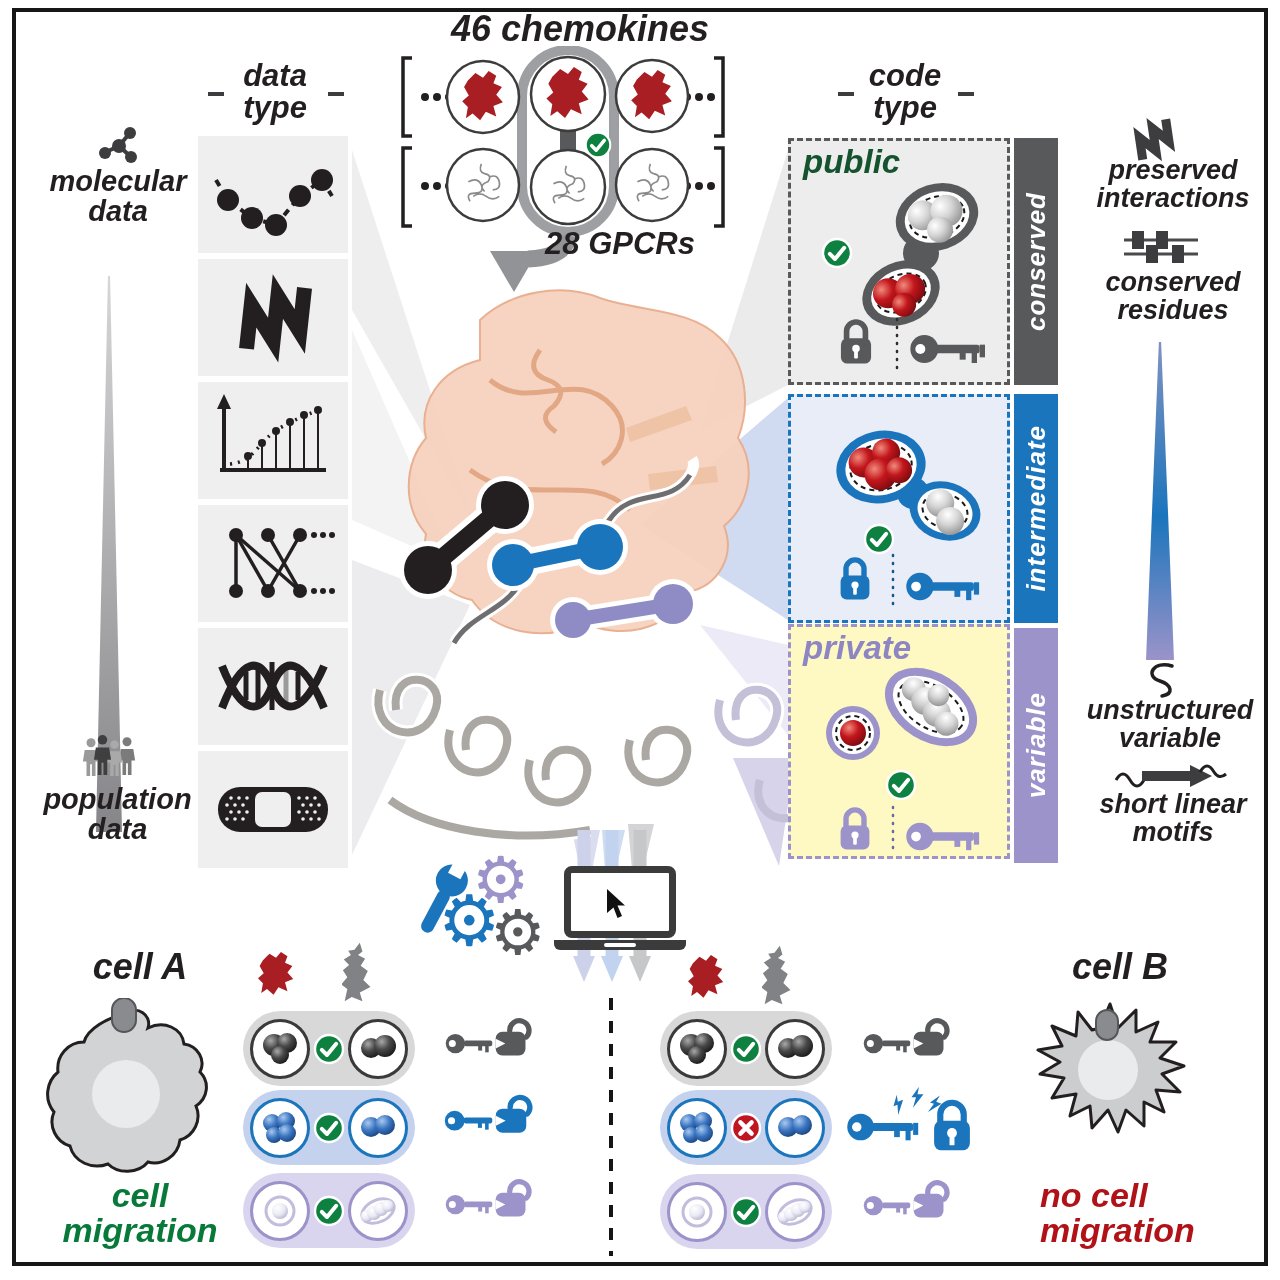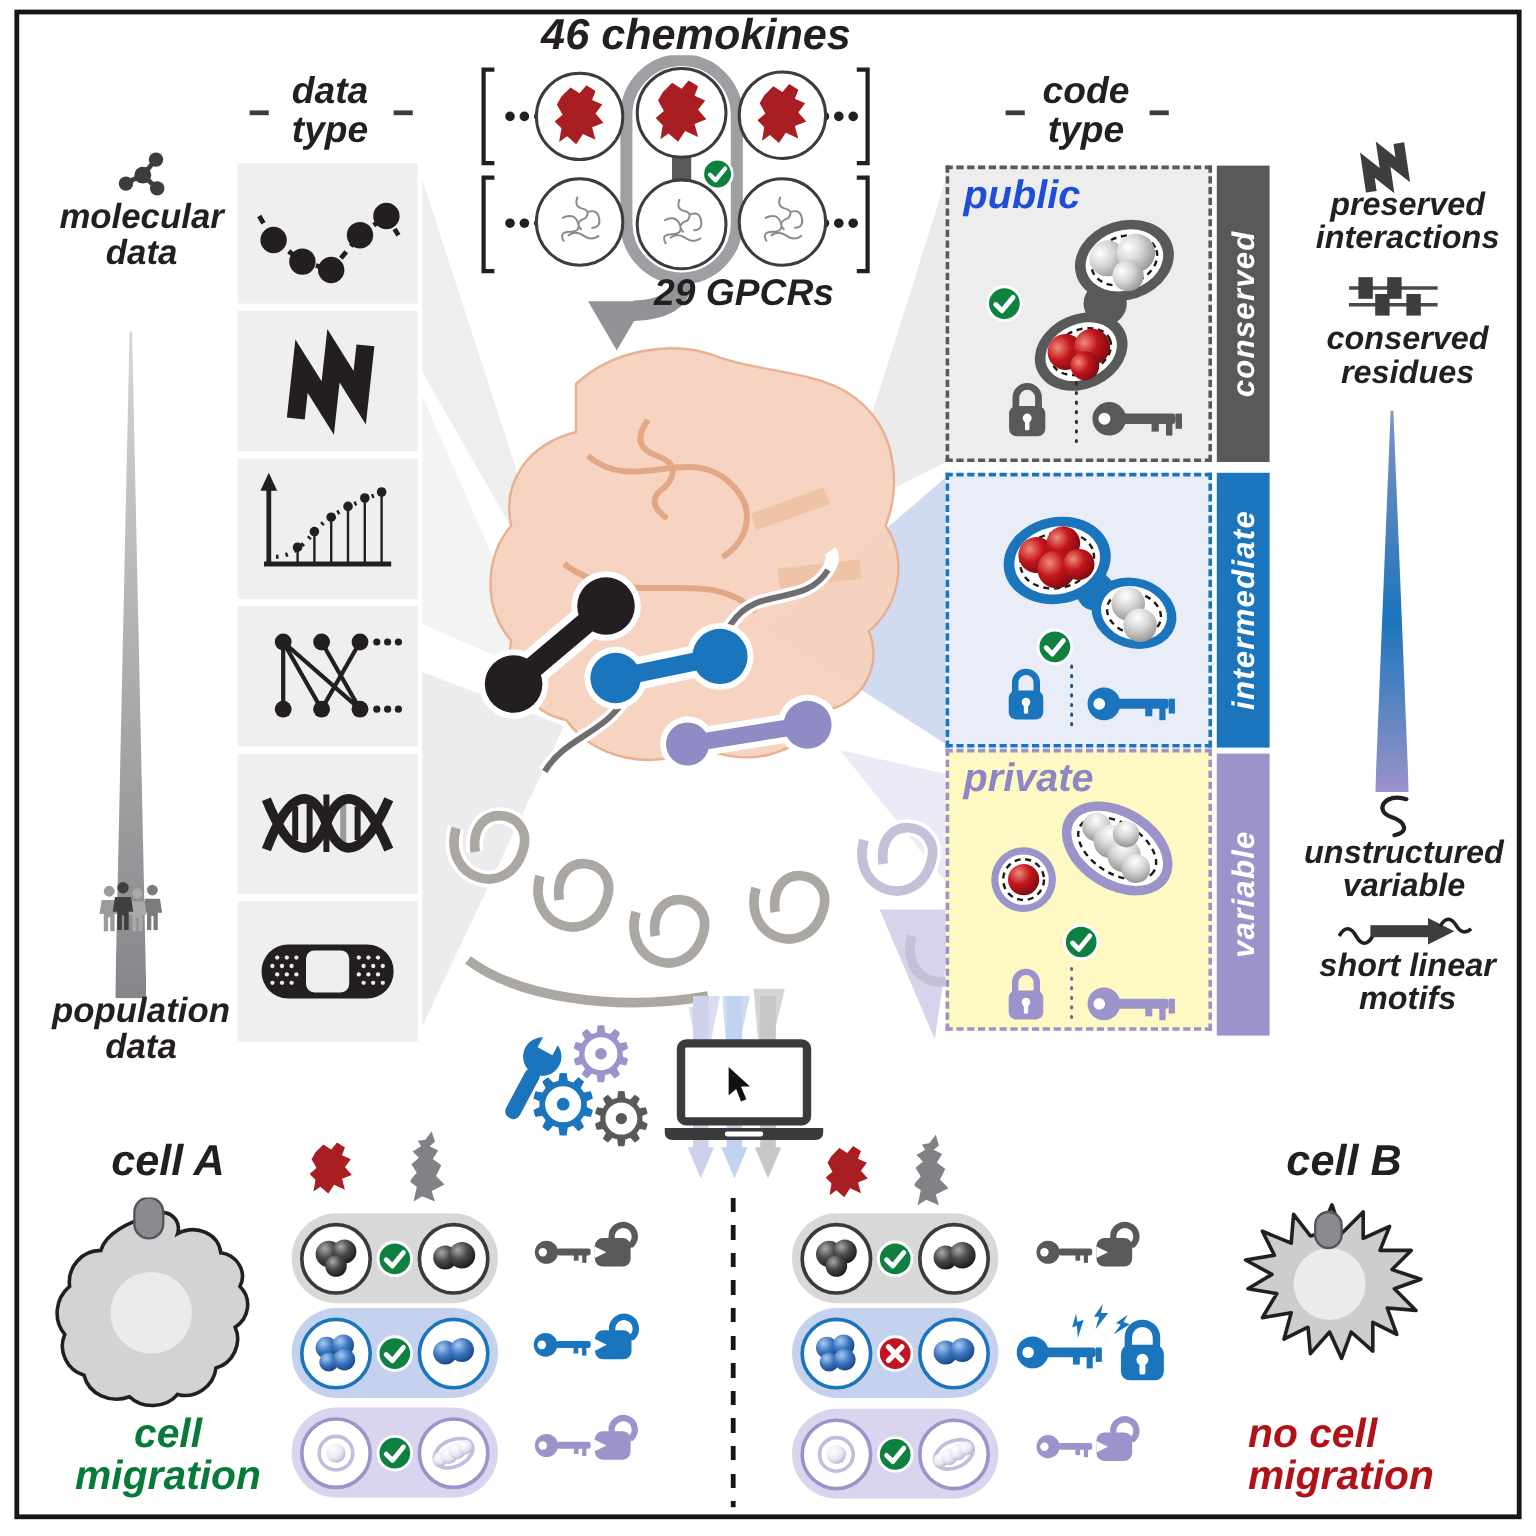--- a/index.html
+++ b/index.html
@@ -167,21 +167,21 @@
     <use href="#sym-coil" x="77" y="113" width="52" height="52"></use>
     <use href="#sym-coil" x="162" y="115" width="52" height="52"></use>
     <use href="#sym-coil" x="246" y="113" width="52" height="52"></use>
   </g>
   <use href="#sym-check" x="204" y="85" width="28" height="28"></use>
 
   <path d="M188,190 C186,206 170,212 148,213" fill="none" stroke="#919396" stroke-width="17"></path>
   <polygon points="110,205 158,205 134,246" fill="#919396"></polygon>
 </svg>
 
-<div class="t" style="left:520px;top:228px;width:200px;font-size:31px;">29 GPCRs</div>
+<div class="t" style="left:520px;top:228px;width:200px;font-size:31px;">28 GPCRs</div>
 
 <div class="t" style="left:205px;top:60px;width:140px;font-size:31px;">
   <span>data</span><br><span>type</span>
 </div>
 <div class="dash-mark" style="left:208px;top:92px;"></div>
 <div class="dash-mark" style="left:328px;top:92px;"></div>
 
 <svg class="abs" style="left:98px;top:126px" width="46" height="42">
   <line x1="21" y1="20" x2="31" y2="8" stroke="#3d3d3f" stroke-width="4"></line>
   <line x1="21" y1="20" x2="8" y2="26" stroke="#3d3d3f" stroke-width="4"></line>
@@ -196,21 +196,21 @@
 </div>
 
 <div class="spike" style="left:96px;top:276px;width:26px;height:556px;background:linear-gradient(#d6d6d7,#86868a);"></div>
 
 <svg class="abs" style="left:80px;top:730px" width="60" height="54">
   <use href="#sym-person" x="2" y="6" width="18" height="44" color="#9a9a9a"></use>
   <use href="#sym-person" x="38" y="5" width="18" height="44" color="#7b7b7b"></use>
   <use href="#sym-person" x="26" y="8" width="17" height="42" color="#a9a9a9"></use>
   <use href="#sym-person" x="13" y="3" width="19" height="46" color="#3f3f3f"></use>
 </svg>
-<div class="t" style="left:10px;top:784px;width:215px;font-size:29px;margin-top:44px;">
+<div class="t" style="left:10px;top:784px;width:215px;font-size:29px;">
   <span>population</span><br><span>data</span>
 </div>
 
 <div class="dbox" style="top:136px;">
   <svg width="150" height="117">
     <polyline points="18,44 30,64 54,82 78,89 102,60 124,44 134,60" fill="none" stroke="#231f20" stroke-width="4" stroke-dasharray="7 6"></polyline>
     <circle cx="30" cy="64" r="11" fill="#231f20"></circle>
         <circle cx="54" cy="82" r="11" fill="#231f20"></circle>
     <circle cx="78" cy="89" r="11" fill="#231f20"></circle>
         <circle cx="102" cy="60" r="11" fill="#231f20"></circle>
@@ -403,21 +403,21 @@
       <ellipse rx="26" ry="18" fill="none" stroke="#1a1a1a" stroke-width="2" stroke-dasharray="5 4"></ellipse>
       <circle cx="-12" cy="-5" r="15" fill="url(#gRed)"></circle>
           <circle cx="10" cy="0" r="15" fill="url(#gRed)"></circle>
           <circle cx="-2" cy="12" r="12" fill="url(#gRed)"></circle>
     </g>
     <use href="#sym-check" x="30" y="96" width="32" height="32"></use>
     <use href="#sym-padlock" x="46" y="176" width="38" height="49" color="#58595b"></use>
     <line x1="106" y1="178" x2="106" y2="230" stroke="#2d2d2f" stroke-width="2.5" stroke-dasharray="1 7" stroke-linecap="round"></line>
     <use href="#sym-key" x="118" y="188" width="80" height="40" color="#58595b"></use>
   </svg>
-  <div class="code-label" style="color:#1d4ed8;text-align:center;">public</div>
+  <div class="code-label" style="color:#14532d;text-align:center;">public</div>
 </div>
 <div class="code-bar" style="top:138px;height:247px;background:#58595b;">
   <span>conserved</span>
 </div>
 
 <div class="code-box" style="top:394px;height:229px;background:#e9edf8;border-color:#1b75bc;">
   <svg width="216" height="223" style="position:absolute;left:0;top:0">
     <circle cx="122" cy="96" r="16" fill="#1b75bc"></circle>
     <g transform="translate(90,70) rotate(-12)">
       <ellipse rx="45" ry="36" fill="#1b75bc"></ellipse>

